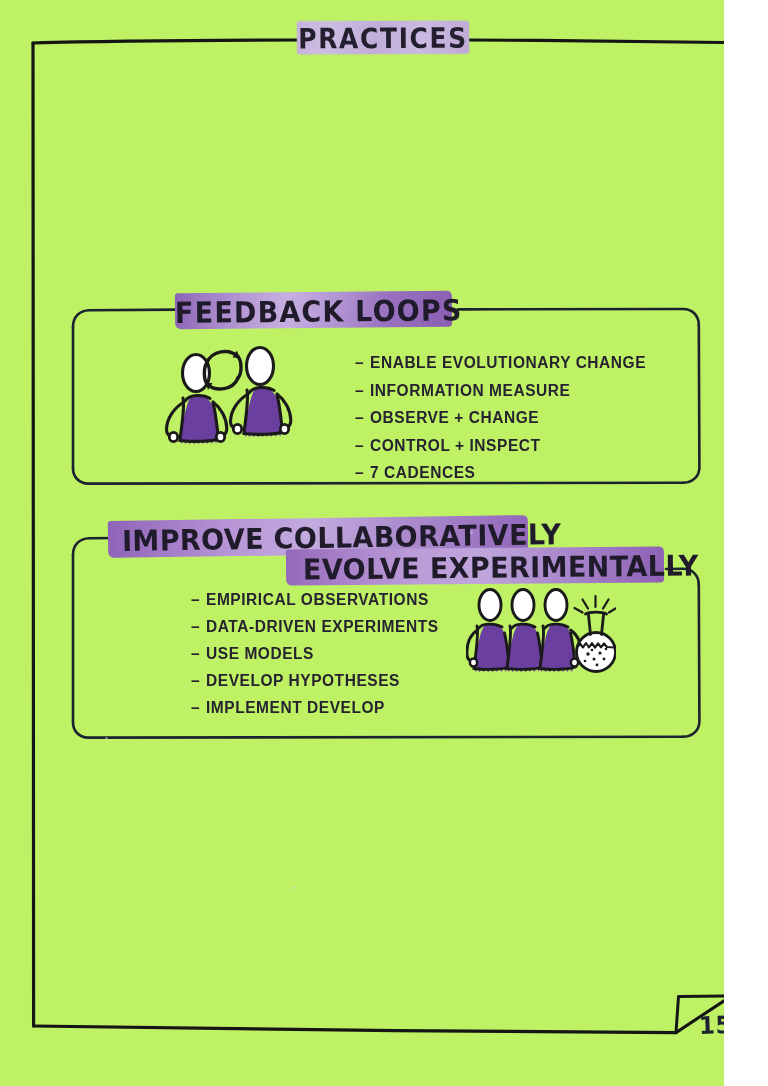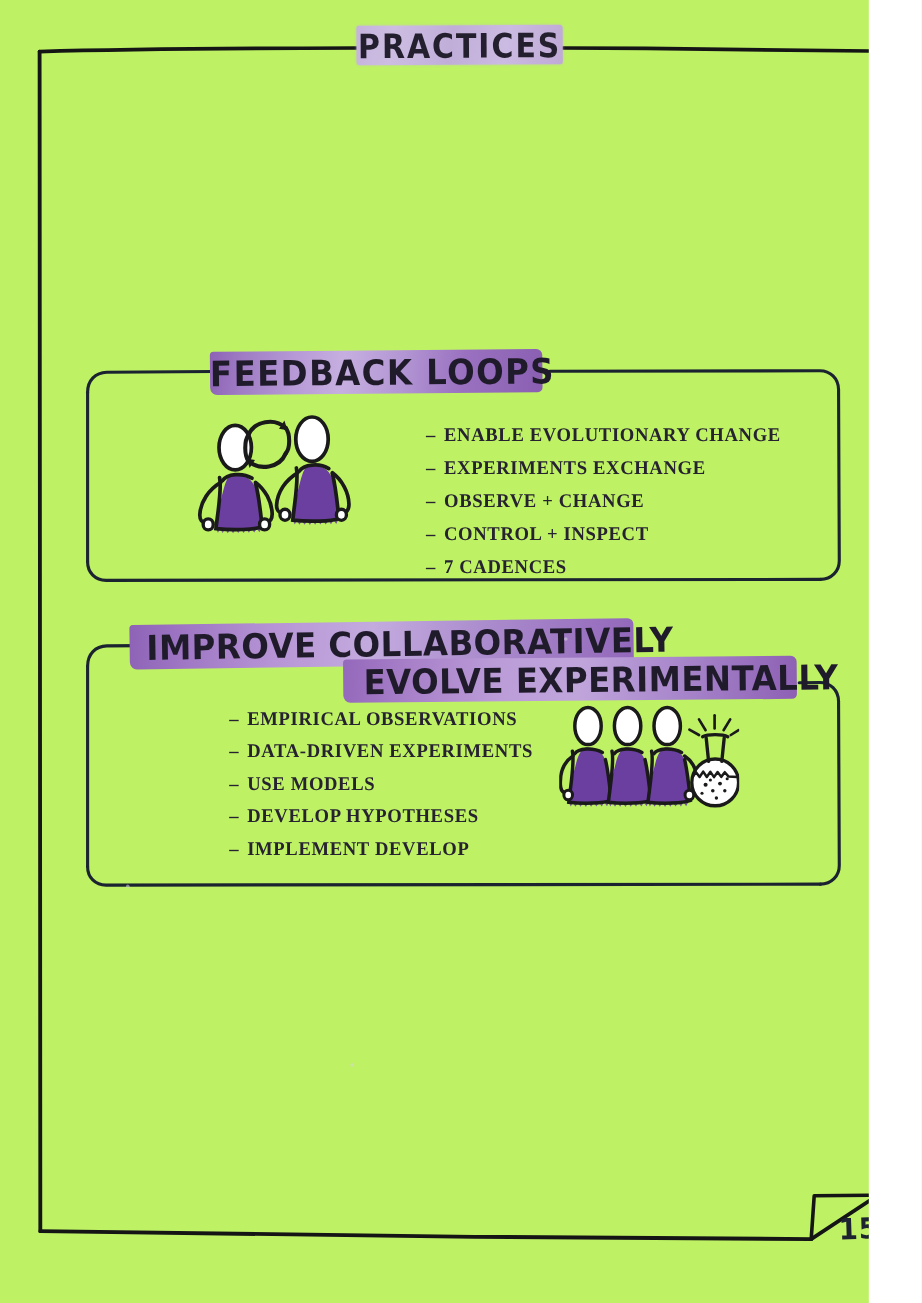--- a/index.html
+++ b/index.html
@@ -142,21 +142,21 @@
   }
 
   
   .bullets {
     position: absolute;
     list-style: none;
     margin: 0;
     padding: 0;
   }
   .bullets li {
-    font-family: Liberation Serif, serif;
+    font-family: Liberation Sans, sans-serif;
     font-size: 15.5px;
     font-weight: bold;
     color: #262230;
     letter-spacing: 0.55px;
     white-space: nowrap;
     transform: scaleY(1.04);
     transform-origin: left center;
   }
   .bullets li .dash {
     display: inline-block;
@@ -297,21 +297,21 @@
 
     <path d="M86,40 C81,52 64,54.5 55,46" fill="none" stroke="#1a1a1a" stroke-width="3.4" stroke-linecap="round"></path>
     <path d="M53.5,44 L60.5,45.3 L56,52.1 Z" fill="#1a1a1a"></path>
 
     <path d="M55,24.5 C51.5,29 51.5,41.5 55,46" fill="none" stroke="#1a1a1a" stroke-width="3.4" stroke-linecap="round"></path>
     <path d="M86,18.5 C90,23.5 90,35.5 86,40" fill="none" stroke="#1a1a1a" stroke-width="3.4" stroke-linecap="round"></path>
   </svg>
 
   <ul class="bullets" id="bullets-feedback">
     <li><span class="dash">–</span><span>ENABLE EVOLUTIONARY CHANGE</span></li>
-    <li><span class="dash">–</span><span>EXPERIMENTS EXCHANGE</span></li>
+    <li><span class="dash">–</span><span>INFORMATION MEASURE</span></li>
     <li><span class="dash">–</span><span>OBSERVE + CHANGE</span></li>
     <li><span class="dash">–</span><span>CONTROL + INSPECT</span></li>
     <li><span class="dash">–</span><span>7 CADENCES</span></li>
   </ul>
 
   <div class="card" style="left:70px; top:533px; width:630px; height:207px;">
     <svg class="card-border" width="632" height="209" viewBox="0 0 632 209">
 
       <path d="M3,22 C3,12 9.5,5.5 19,5.2 L48,5.0" fill="none" stroke="#1b2330" stroke-width="2.6" stroke-linecap="round"></path>
 

